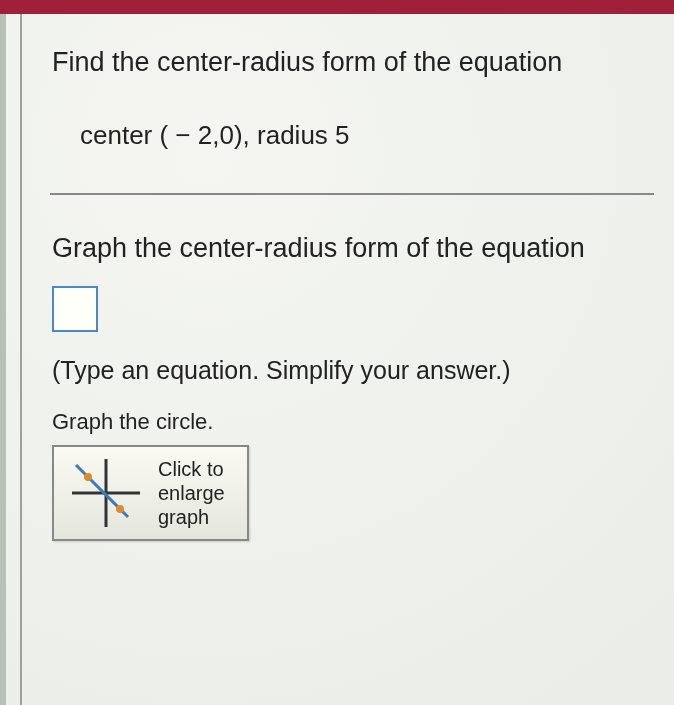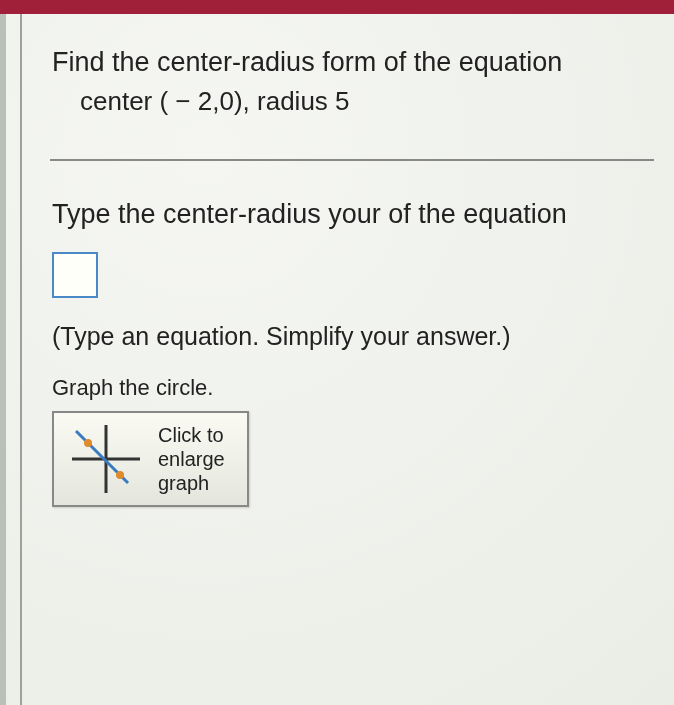--- a/index.html
+++ b/index.html
@@ -25,21 +25,21 @@
     padding: 30px 20px 28px 30px;
     color: #1a1a1a;
   }
   .question-text {
     font-size: 27px;
     line-height: 1.4;
     color: #222;
   }
   .given {
     font-size: 26px;
-    margin-top: 4px;
+    margin-top: 38px;
     padding-left: 28px;
     color: #222;
   }
   .divider {
     border: none;
     border-top: 2px solid #888;
     margin: 42px 0 38px -2px;
   }
   .instruction {
     font-size: 27px;
@@ -92,21 +92,21 @@
 
 <div class="page">
   <div class="content">
 
     <div class="question-text">Find the center-radius form of the equation</div>
 
     <div class="given">center ( − 2,0), radius 5</div>
 
     <hr class="divider">
 
-    <div class="instruction">Type the center-radius your of the equation</div>
+    <div class="instruction">Graph the center-radius form of the equation</div>
 
     <div class="answer-box"></div>
 
     <div class="hint">(Type an equation. Simplify your answer.)</div>
 
     <div class="graph-instruction">Graph the circle.</div>
 
     <div class="enlarge-button">
       <div class="thumb">
         <svg viewBox="0 0 76 76" width="76" height="76">

